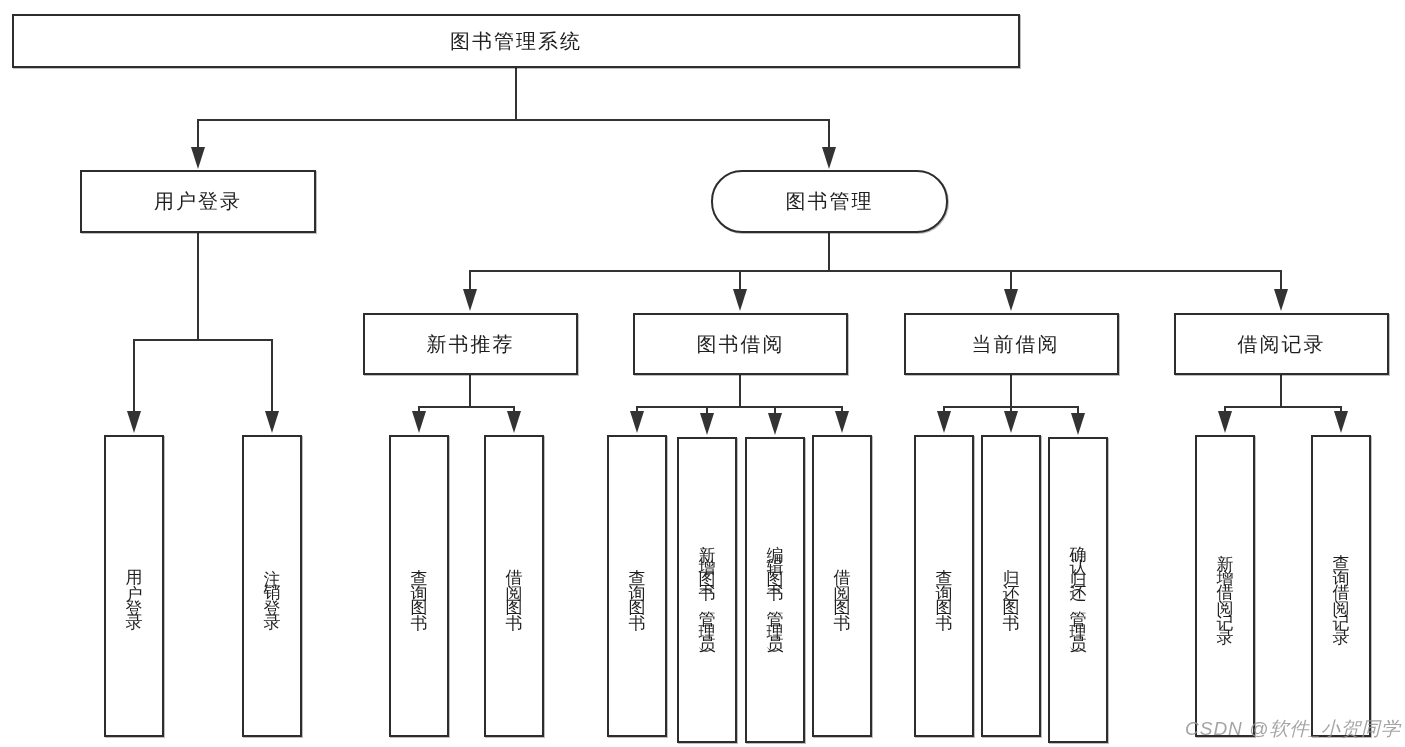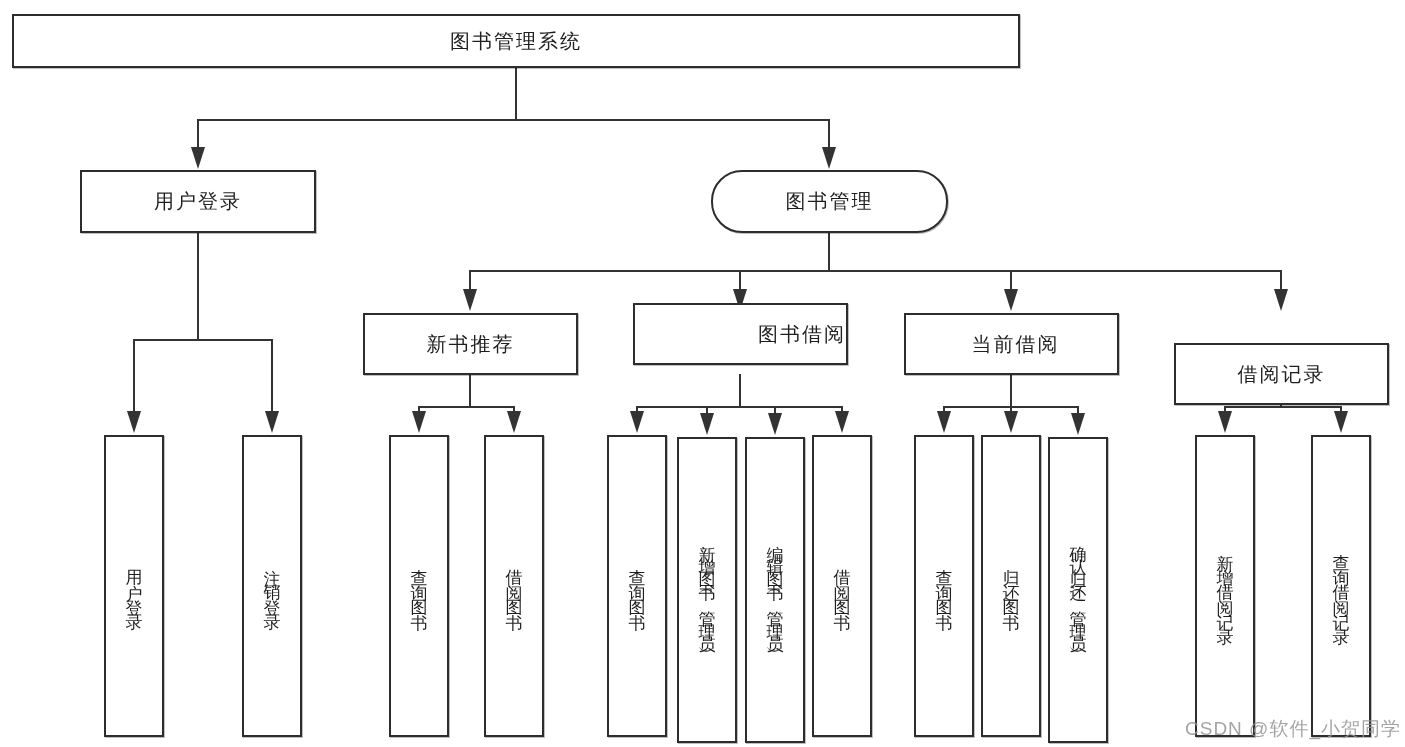--- a/index.html
+++ b/index.html
@@ -32,20 +32,21 @@
     box-shadow:1px 1px 0 rgba(0,0,0,0.25);
   }
   .leaf.tall{top:437px;height:306px;letter-spacing:13px;}
   .leaf span,.box span{display:block;}
   #watermark{
     position:absolute;left:1185px;top:716px;
     font-size:19px;letter-spacing:1px;
     color:rgba(148,148,148,0.85);
     white-space:nowrap;
     z-index:5;
+    font-style:italic;
   }
 </style>
 </head>
 <body>
 
 <div id="canvas">
 
   <svg id="wires" width="1405" height="747" viewBox="0 0 1405 747" stroke="#333333" stroke-width="2" fill="#333333" stroke-linecap="square">
 
     <path d="M516 68 V120 M198 120 H829 M198 120 V148 M829 120 V148" fill="none"></path>
@@ -89,27 +90,27 @@
   <div class="box" style="left:80px;top:170px;width:236px;height:63px;">
     <span>用户登录</span>
   </div>
   <div class="box" style="left:711px;top:170px;width:237px;height:63px;border-radius:31px;">
     <span>图书管理</span>
   </div>
 
   <div class="box" style="left:363px;top:313px;width:215px;height:62px;text-align:right;">
     <span>新书推荐</span>
   </div>
-  <div class="box" style="left:633px;top:303px;width:215px;height:62px;justify-content:flex-end;">
+  <div class="box" style="left:633px;top:313px;width:215px;height:62px;">
     <span>图书借阅</span>
   </div>
   <div class="box" style="left:904px;top:313px;width:215px;height:62px;padding-left:8px;">
     <span>当前借阅</span>
   </div>
-  <div class="box" style="left:1174px;top:313px;width:215px;height:62px;margin-top:30px;">
+  <div class="box" style="left:1174px;top:313px;width:215px;height:62px;">
     <span>借阅记录</span>
   </div>
 
   <div class="leaf" style="left:104px;">
     <span>用户登录</span>
   </div>
   <div class="leaf" style="left:242px;">
     <span>注销登录</span>
   </div>
 

